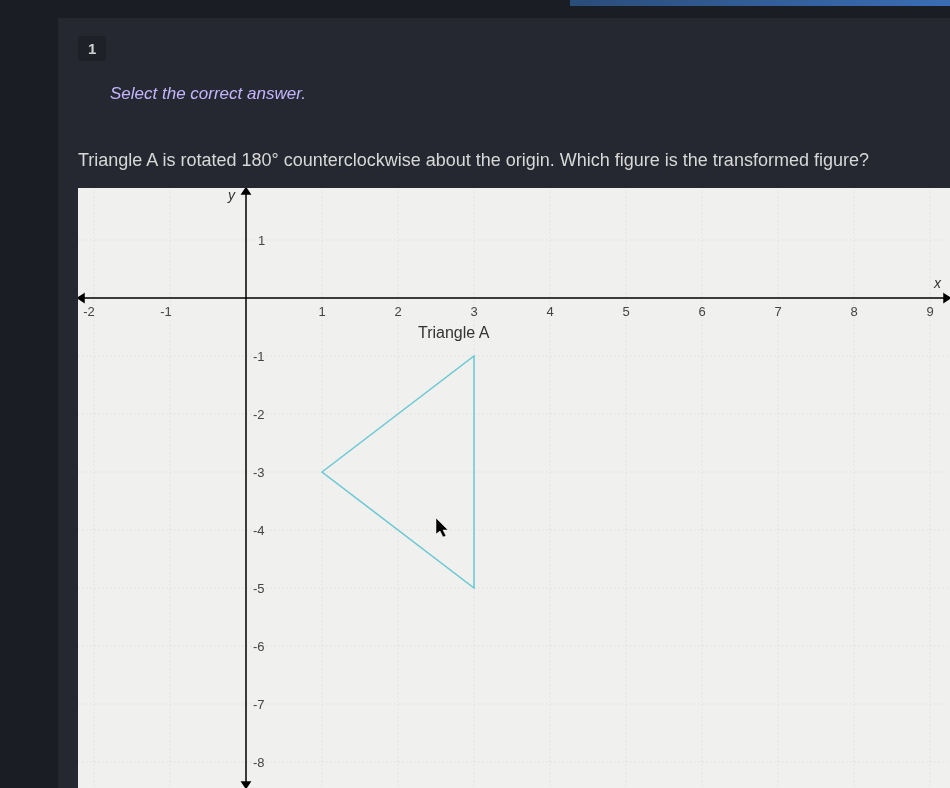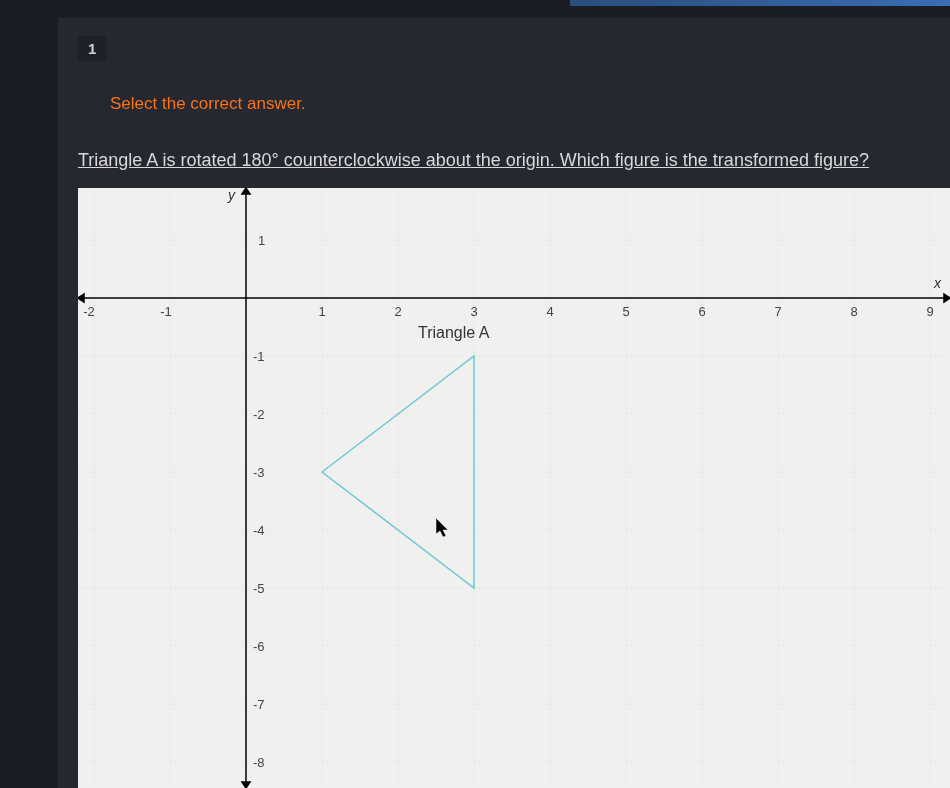--- a/index.html
+++ b/index.html
@@ -38,32 +38,32 @@
       left: 20px;
       background: #1e2128;
       color: #d0d0d0;
       font-size: 15px;
       font-weight: bold;
       padding: 4px 10px;
       border-radius: 2px;
     }
     .instruction {
       position: absolute;
-      top: 76px;
+      top: 66px;
       left: 52px;
-      color: #f97316;
+      color: #c4b5fd;
       font-size: 17px;
+      font-style: italic;
     }
     .question-text {
       position: absolute;
       top: 132px;
       left: 20px;
       color: #d8d8d8;
       font-size: 18px;
-      text-decoration: underline;
     }
     .graph-container {
       position: absolute;
       top: 170px;
       left: 20px;
       width: 872px;
       height: 600px;
       background: #f0f0ee;
       overflow: hidden;
     }

